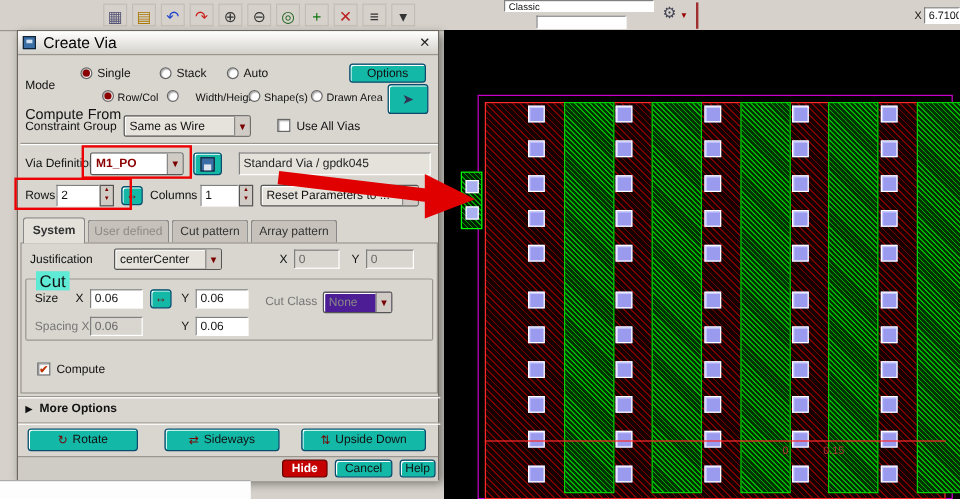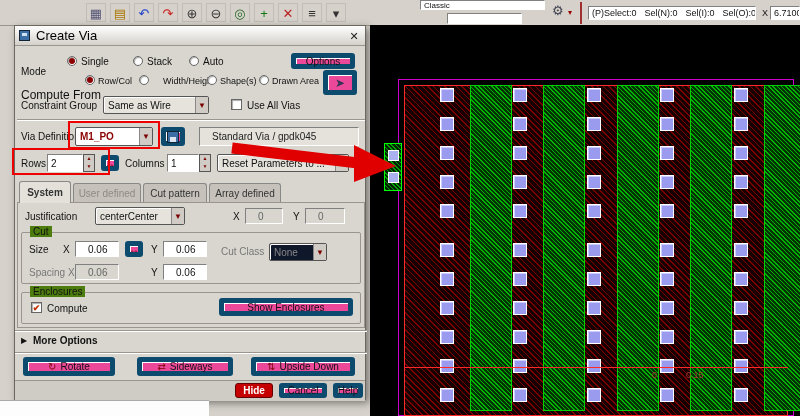--- a/index.html
+++ b/index.html
@@ -6,40 +6,40 @@
 html,body{width:800px;height:416px}
 body{position:relative;overflow:hidden;background:#d6d2cb;font-family:"Liberation Sans",sans-serif;font-size:10px;color:#111}
 .abs{position:absolute;white-space:nowrap}
 
 .topbar{position:absolute;left:0;top:0;width:800px;height:26px;background:#d6d2cb;border-bottom:1px solid #9a968f}
 .tbicons{position:absolute;left:86px;top:3px;display:flex;gap:4px}
 .tbicon{display:inline-block;width:20px;height:19px;text-align:center;line-height:19px;font-size:13px;background:#d6d2cb;border:1px solid #c2beb7;cursor:default}
 .tbfield{background:#fff;border:1px solid;border-color:#808080 #fff #fff #808080;font-size:9px;display:flex;align-items:center;padding:0 3px;overflow:hidden}
 .vsep{position:absolute;width:2px;background:#a03030}
 
-.field{background:#fff;border:1px solid;border-color:#808080 #fff #fff #808080;font-size:10px;display:flex;align-items:center;padding:0 12px;overflow:hidden}
+.field{background:#fff;border:1px solid;border-color:#808080 #fff #fff #808080;font-size:10px;display:flex;align-items:center;padding:0 3px;overflow:hidden}
 .field.dis{background:#d9d6cf;color:#666}
-.btn{background:#ec4899;border:5px solid #0c4a6e;border-radius:3px;box-shadow:inset 1px 1px 0 #fff;font-size:10px;display:flex;align-items:center;justify-content:center;gap:4px;cursor:default}
+.btn{background:#14b8a6;border:1px solid #0c4a6e;border-radius:3px;box-shadow:inset 1px 1px 0 #fff;font-size:10px;display:flex;align-items:center;justify-content:center;gap:4px;cursor:default}
 .combo{background:#e6e3dc;border:1px solid #555;border-radius:2px;box-shadow:inset 1px 1px 0 #fff;display:flex;align-items:center;font-size:10px;cursor:default}
 .combo .ctext{flex:1;padding:0 4px;overflow:hidden}
 .combo .carrow{width:13px;align-self:stretch;border-left:1px solid #888;background:#d0ccc5;color:#7a0000;font-size:8px;display:flex;align-items:center;justify-content:center}
 .combo.white{background:#fff}
-.combo.dis{color:#888;background:#0f172a}
+.combo.dis{color:#888;background:#4c1d95}
 .radio{display:inline-block;width:10px;height:10px;border-radius:50%;background:#fff;border:1px solid #666;box-shadow:inset 1px 1px 1px #aaa;vertical-align:middle}
 .radio.on::after{content:"";display:block;width:6px;height:6px;margin:1px;border-radius:50%;background:#8b0000}
 .cb{display:inline-block;width:11px;height:11px;background:#fff;border:1px solid #666;box-shadow:inset 1px 1px 1px #aaa;font-size:9px;line-height:10px;text-align:center;color:#c03000;font-weight:bold}
 .lbl{font-size:10px}
 .lbl.dis{color:#777}
 .spinner{display:flex;height:18px}
 .spinval{background:#fff;border:1px solid;border-color:#808080 #fff #fff #808080;flex:1;padding:0 3px;display:flex;align-items:center}
 .spinbtns{width:12px;display:flex;flex-direction:column;border:1px solid #555;background:#d0ccc5}
 .spinbtns span{flex:1;font-size:5px;line-height:7px;text-align:center;color:#7a0000}
 .hr{position:absolute;height:2px;border-top:1px solid #9a968f;border-bottom:1px solid #fff}
 .group{position:absolute;border:1px solid #9a968f;border-radius:2px}
-.legend{position:absolute;top:-7px;left:8px;background:#4d7c0f;padding:0 3px;font-size:10px}
+.legend{position:absolute;top:-7px;left:8px;background:#5eead4;padding:0 3px;font-size:14px}
 
 .dialog{position:absolute;left:14px;top:25px;width:352px;height:375px;background:#d9d6cf;border:1px solid #6c6860;box-shadow:3px 3px 8px rgba(0,0,0,.45);z-index:2}
 .titlebar{position:absolute;left:0;top:0;width:100%;height:20px;background:linear-gradient(#ffffff,#d4d1ca);border-bottom:1px solid #9a968f;display:flex;align-items:center;padding:0 4px}
 .titleicon{width:11px;height:11px;background:#3a6ea5;border:1px solid #123;margin-right:6px;position:relative}
 .titleicon::after{content:"";position:absolute;left:2px;top:2px;width:5px;height:3px;background:#cfe0f0}
 .titletext{font-size:13px;color:#000}
 .closex{margin-left:auto;width:14px;height:14px;text-align:center;line-height:14px;font-size:11px;color:#222}
 .tab{position:absolute;top:0;height:20px;border:1px solid #888;border-bottom:none;border-radius:3px 3px 0 0;background:#c6c2bb;font-size:10px;display:flex;align-items:center;justify-content:center;color:#333}
 .tab.active{background:#e4e1da;height:22px;z-index:1;font-weight:bold}
 .tab.dis{color:#8d8a84}
@@ -79,26 +79,20 @@
       <span class="tbicon" style="color: rgb(51, 51, 51);">≡</span>
       <span class="tbicon" style="color: rgb(51, 51, 51);">▾</span>
     </div>
   <div class="abs tbfield" style="left:420px;top:0;width:125px;height:10px">
     <span style="font-size:8px">Classic</span>
   </div>
   <div class="abs tbfield" style="left:447px;top:13px;width:75px;height:11px" title=""></div>
   <span class="abs" style="left:552px;top:3px;font-size:13px;color:#445">⚙</span>
   <span class="abs" style="left:568px;top:8px;font-size:8px;color:#900">▾</span>
   <div class="vsep" style="left:580px;top:2px;height:22px"></div>
-  <div class="abs tbfield" style="left:588px;top:6px;width:168px;height:14px;gap:8px">
-    <span>(P)Select:0</span>
-    <span>Sel(N):0</span>
-    <span>Sel(I):0</span>
-    <span>Sel(O):0</span>
-  </div>
   <span class="abs" style="left:762px;top:8px;font-size:9px">X</span>
   <div class="abs tbfield" style="left:770px;top:6px;width:30px;height:14px">
     <span>6.7100</span>
   </div>
 </div>
 
 <div class="canvas">
   <div class="prect"></div>
   <div class="rrect"></div>
   <div id="canvas-patterns" style="position:absolute;left:0;top:0;width:100%;height:100%">
@@ -252,21 +246,21 @@
   <div class="tab active" style="left:4px;width:52px;top:155px">
       <span>System</span>
     </div>
   <div class="tab dis" style="left:58px;width:68px;top:157px">
       <span>User defined</span>
     </div>
   <div class="tab" style="left:128px;width:64px;top:157px">
       <span>Cut pattern</span>
     </div>
   <div class="tab" style="left:194px;width:72px;top:157px">
-      <span>Array defined</span>
+      <span>Array pattern</span>
     </div>
   <div class="panel" style="left:2px;top:176px;width:348px;height:126px"></div>
 
   <span class="abs lbl" style="left:10px;top:185px">Justification</span>
   <div class="abs combo" style="left:80px;top:181px;width:90px;height:18px">
     <span class="ctext">centerCenter</span>
     <span class="carrow">▼</span>
   </div>
   <span class="abs lbl" style="left:218px;top:185px">X</span>
   <div class="abs field dis" style="left:230px;top:182px;width:38px;height:16px">
@@ -299,26 +293,22 @@
   </div>
   <span class="abs lbl dis" style="left:14px;top:241px">Spacing X</span>
   <div class="abs field dis" style="left:60px;top:238px;width:44px;height:16px">
       <span>0.06</span>
     </div>
   <span class="abs lbl" style="left:136px;top:241px">Y</span>
   <div class="abs field" style="left:148px;top:238px;width:44px;height:16px">
       <span>0.06</span>
     </div>
 
-  <div class="group" style="left:6px;top:266px;width:340px;height:32px">
-    <span class="legend">Enclosures</span>
-  </div>
   <span class="abs cb" style="left:16px;top:276px"><span>✔</span></span>
   <span class="abs lbl" style="left:32px;top:277px">Compute</span>
-  <div class="abs btn" style="left:204px;top:272px;width:134px;height:18px">Show Enclosures</div>
 
   <div class="hr" style="left:0;top:304px;width:352px"></div>
 
   <span class="abs" style="left:6px;top:310px;font-size:8px">▶</span>
   <span class="abs lbl" style="left:18px;top:309px;font-weight:bold">More Options</span>
   <div class="hr" style="left:0;top:326px;width:352px"></div>
 
   <div class="abs btn" style="left:8px;top:331px;width:92px;height:19px">
     <span style="color:#7a0000">↻</span>
     <span>Rotate</span>

